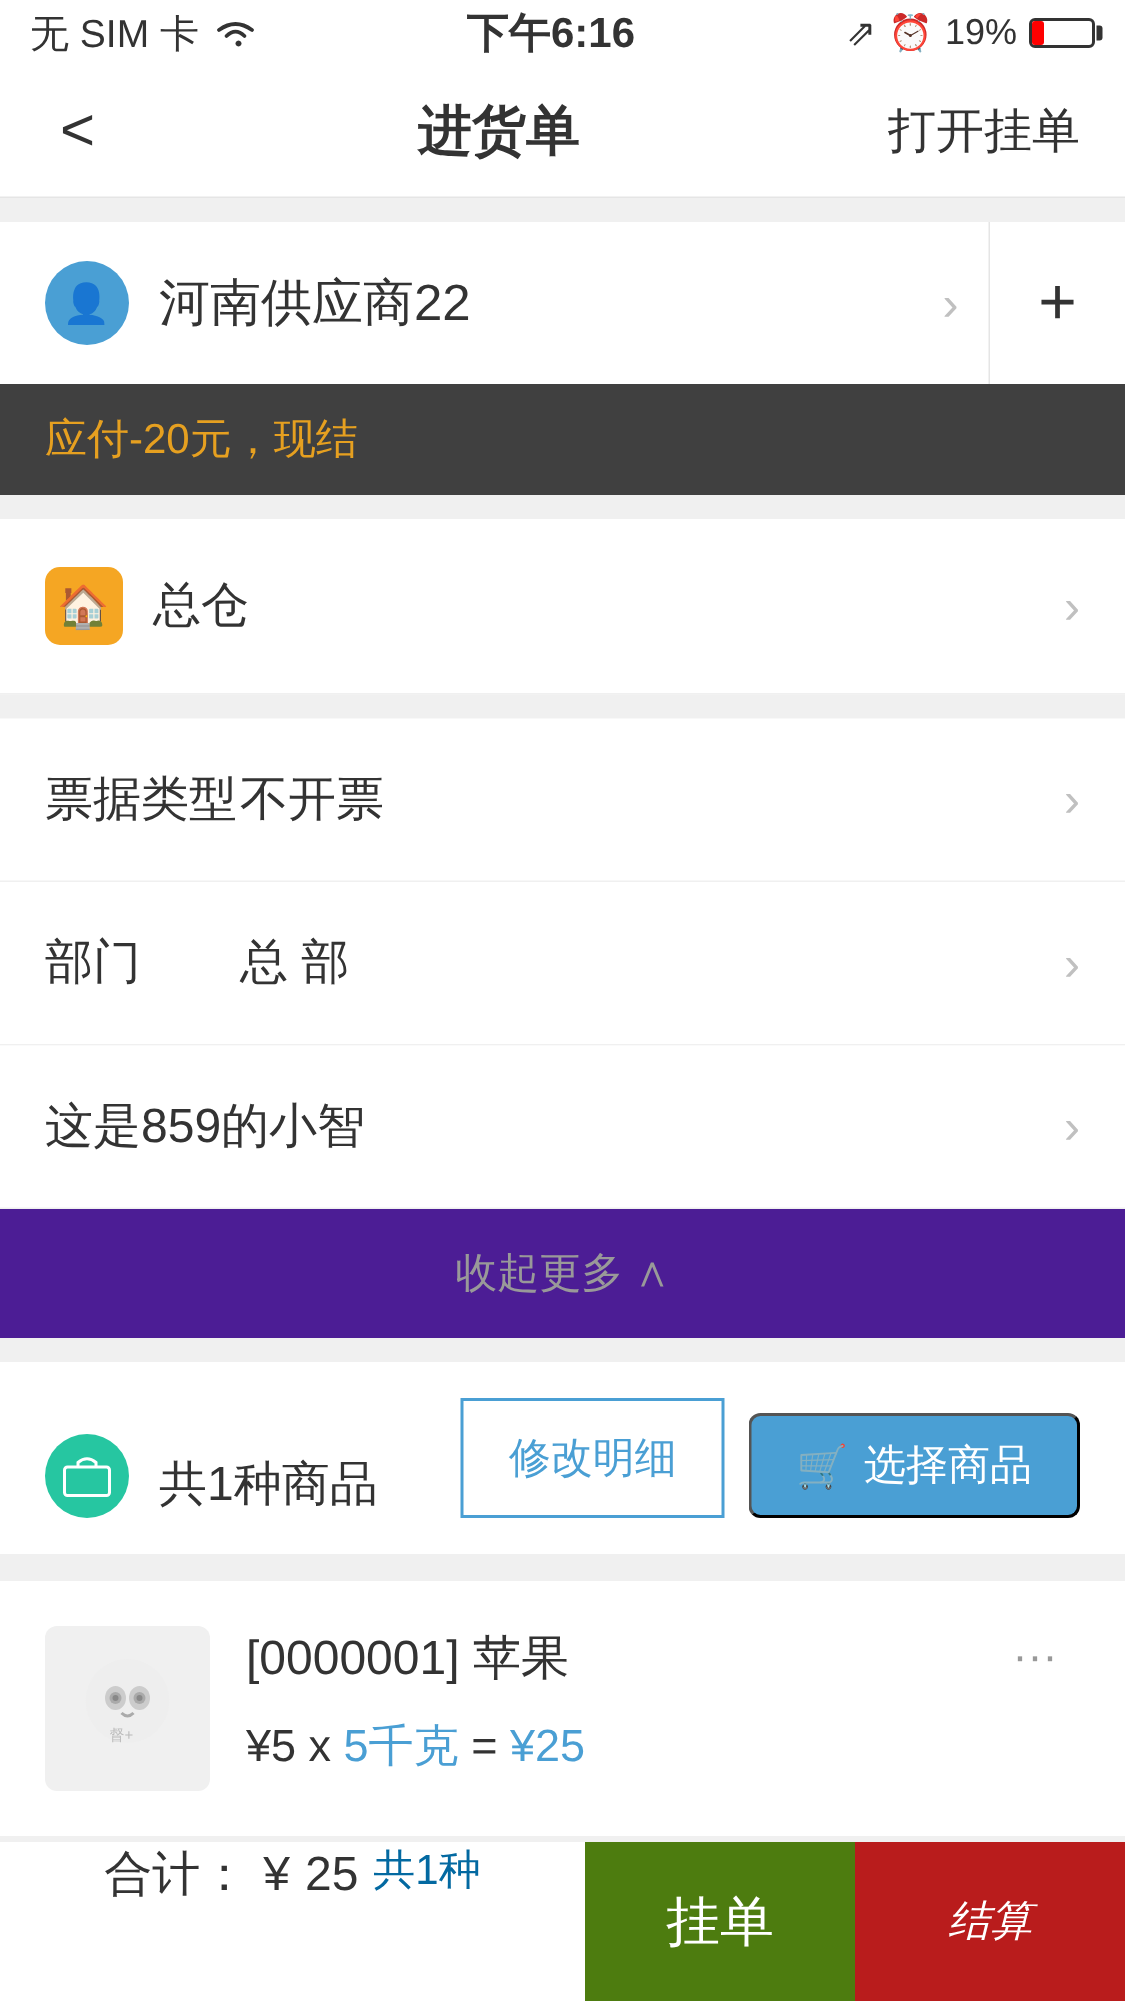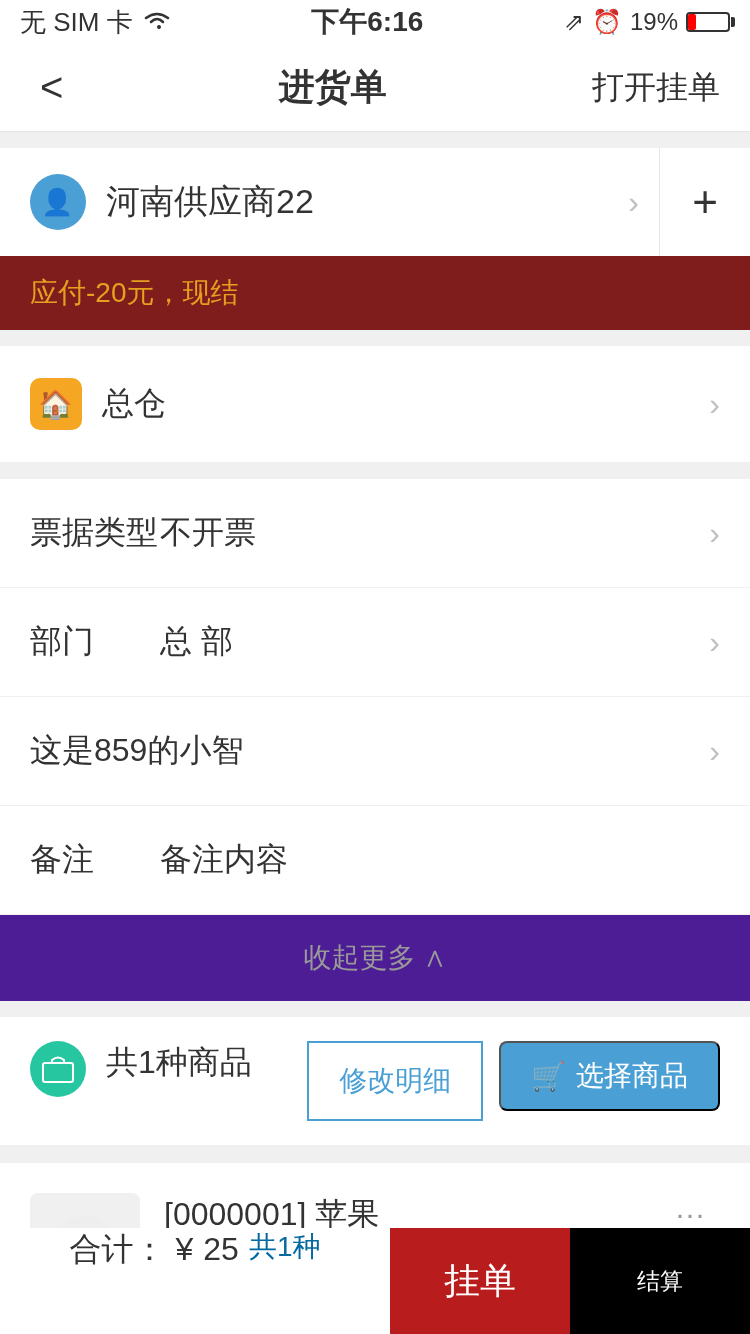--- a/index.html
+++ b/index.html
@@ -15,21 +15,21 @@
     
     .status-bar {
       background: #fff;
       height: 44px;
       display: flex;
       align-items: center;
       justify-content: space-between;
       padding: 0 20px;
       font-size: 26px;
     }
-    .status-left { display: flex; align-items: center; gap: 10px; }
+    .status-left { display: flex; align-items: flex-end; gap: 10px; }
     .status-center { font-weight: 600; font-size: 28px; }
     .status-right { display: flex; align-items: center; gap: 8px; font-size: 24px; }
     .battery {
       width: 44px; height: 20px; border: 2px solid #333; border-radius: 4px;
       position: relative; display: inline-flex; align-items: center;
     }
     .battery::after {
       content: ''; position: absolute; right: -7px; top: 50%;
       transform: translateY(-50%); width: 4px; height: 10px;
       background: #333; border-radius: 0 2px 2px 0;
@@ -79,21 +79,21 @@
     }
     .supplier-name { font-size: 34px; color: #333; flex: 1; }
     .chevron-icon { color: #c0c0c0; font-size: 32px; }
     .supplier-add {
       width: 90px; display: flex; align-items: center; justify-content: center;
       font-size: 44px; color: #333; cursor: pointer;
     }
 
     
     .notice-bar {
-      background: #7f1d1d;
+      background: #404040;
       padding: 18px 30px;
       font-size: 28px;
       color: #e6a020;
     }
 
     
     .row-item {
       background: #fff;
       display: flex;
       align-items: center;
@@ -119,21 +119,21 @@
       text-align: center;
       padding: 24px;
       font-size: 28px;
       color: #999;
     }
 
     
     .product-header {
       background: #fff;
       display: flex;
-      align-items: flex-start;
+      align-items: flex-end;
       padding: 24px 30px;
     }
     .product-icon {
       width: 56px; height: 56px; border-radius: 50%;
       background: #26c6a1;
       display: flex; align-items: center; justify-content: center;
       color: #fff; font-size: 24px; margin-right: 20px; flex-shrink: 0;
     }
     .product-count { flex: 1; font-size: 32px; color: #333; }
     .btn-outline {
@@ -197,33 +197,34 @@
       flex: 1;
       display: flex;
       flex-direction: row;
       justify-content: center;
       padding: 0 30px;
     }
     .total-row { display: flex; align-items: baseline; gap: 10px; }
     .total-sub { font-size: 28px; color: #0369a1; margin-left: 10px; }
     .btn-pending {
       width: 180px;
+      background: #4d7c0f;
+      color: #fff;
+      font-size: 36px;
+      display: flex; align-items: center; justify-content: center;
+      cursor: pointer;
+    }
+    .btn-settle {
+      width: 180px;
       background: #b91c1c;
       color: #fff;
-      font-size: 36px;
+      font-size: 28px;
       display: flex; align-items: center; justify-content: center;
       cursor: pointer;
-    }
-    .btn-settle {
-      width: 180px;
-      background: #000000;
-      color: #fff;
-      font-size: 23px;
-      display: flex; align-items: center; justify-content: center;
-      cursor: pointer;
+      font-style: italic;
     }
   </style>
 </head>
 <body>
 
 <div class="status-bar">
   <div class="status-left">
     <span>无 SIM 卡</span>
     <span>
       <svg width="28" height="20" viewBox="0 0 28 20">
@@ -289,24 +290,20 @@
     <span class="row-field-label">部门</span>
     <span class="row-field-value">总 部</span>
     <span class="chevron-icon">›</span>
   </div>
 
   <div class="row-item">
     <span class="row-field-value">这是859的小智</span>
     <span class="chevron-icon">›</span>
   </div>
 
-  <div class="row-item">
-    <span class="row-field-label">备注</span>
-    <span class="row-field-value placeholder">备注内容</span>
-  </div>
 </div>
 
 <div class="collapse-bar">收起更多 ∧</div>
 
 <div class="section-gap"></div>
 
 <div class="product-header">
   <div class="product-icon">
     <svg width="32" height="28" viewBox="0 0 32 28" fill="none">
       <rect x="1" y="8" width="30" height="19" rx="2" stroke="white" stroke-width="2" fill="none"></rect>

